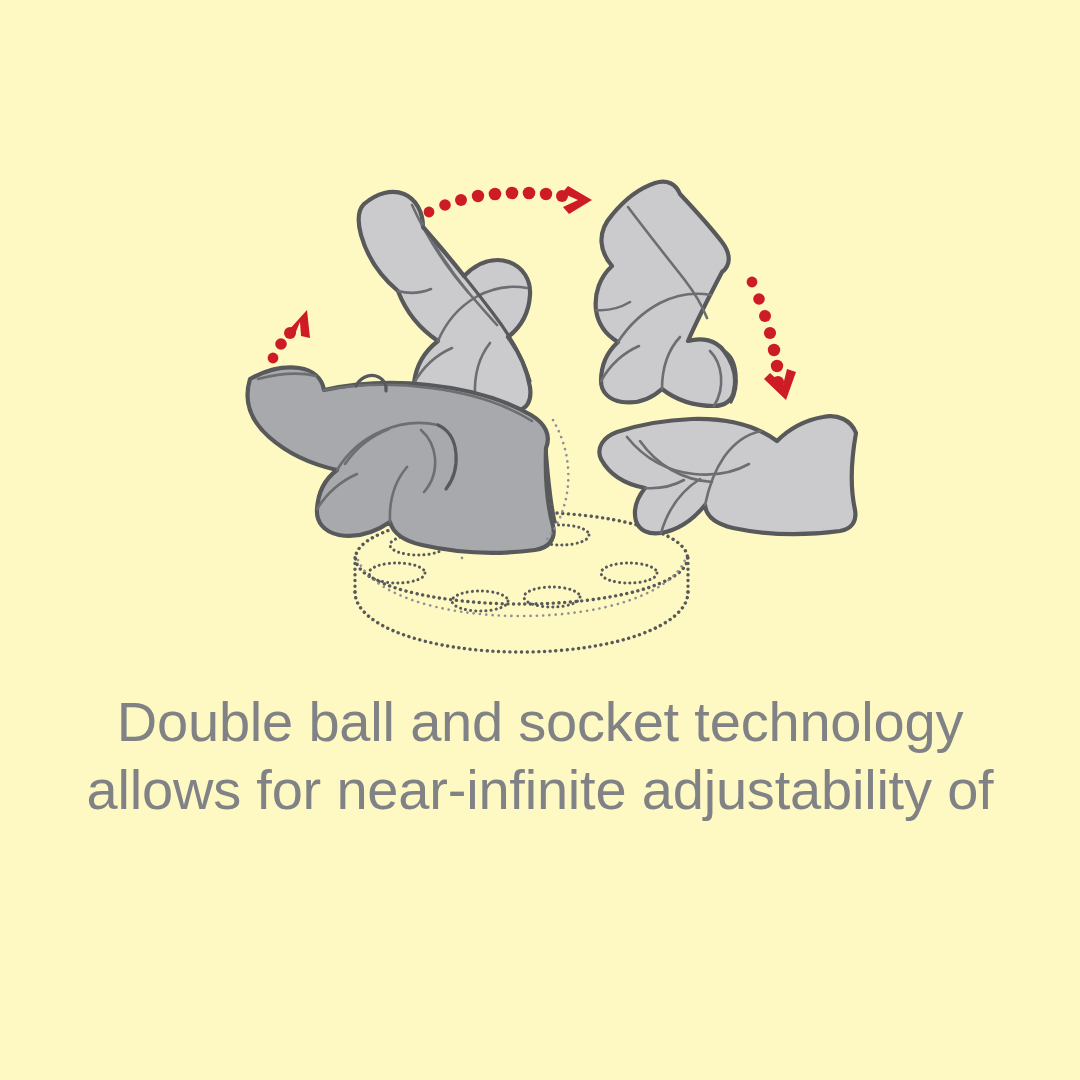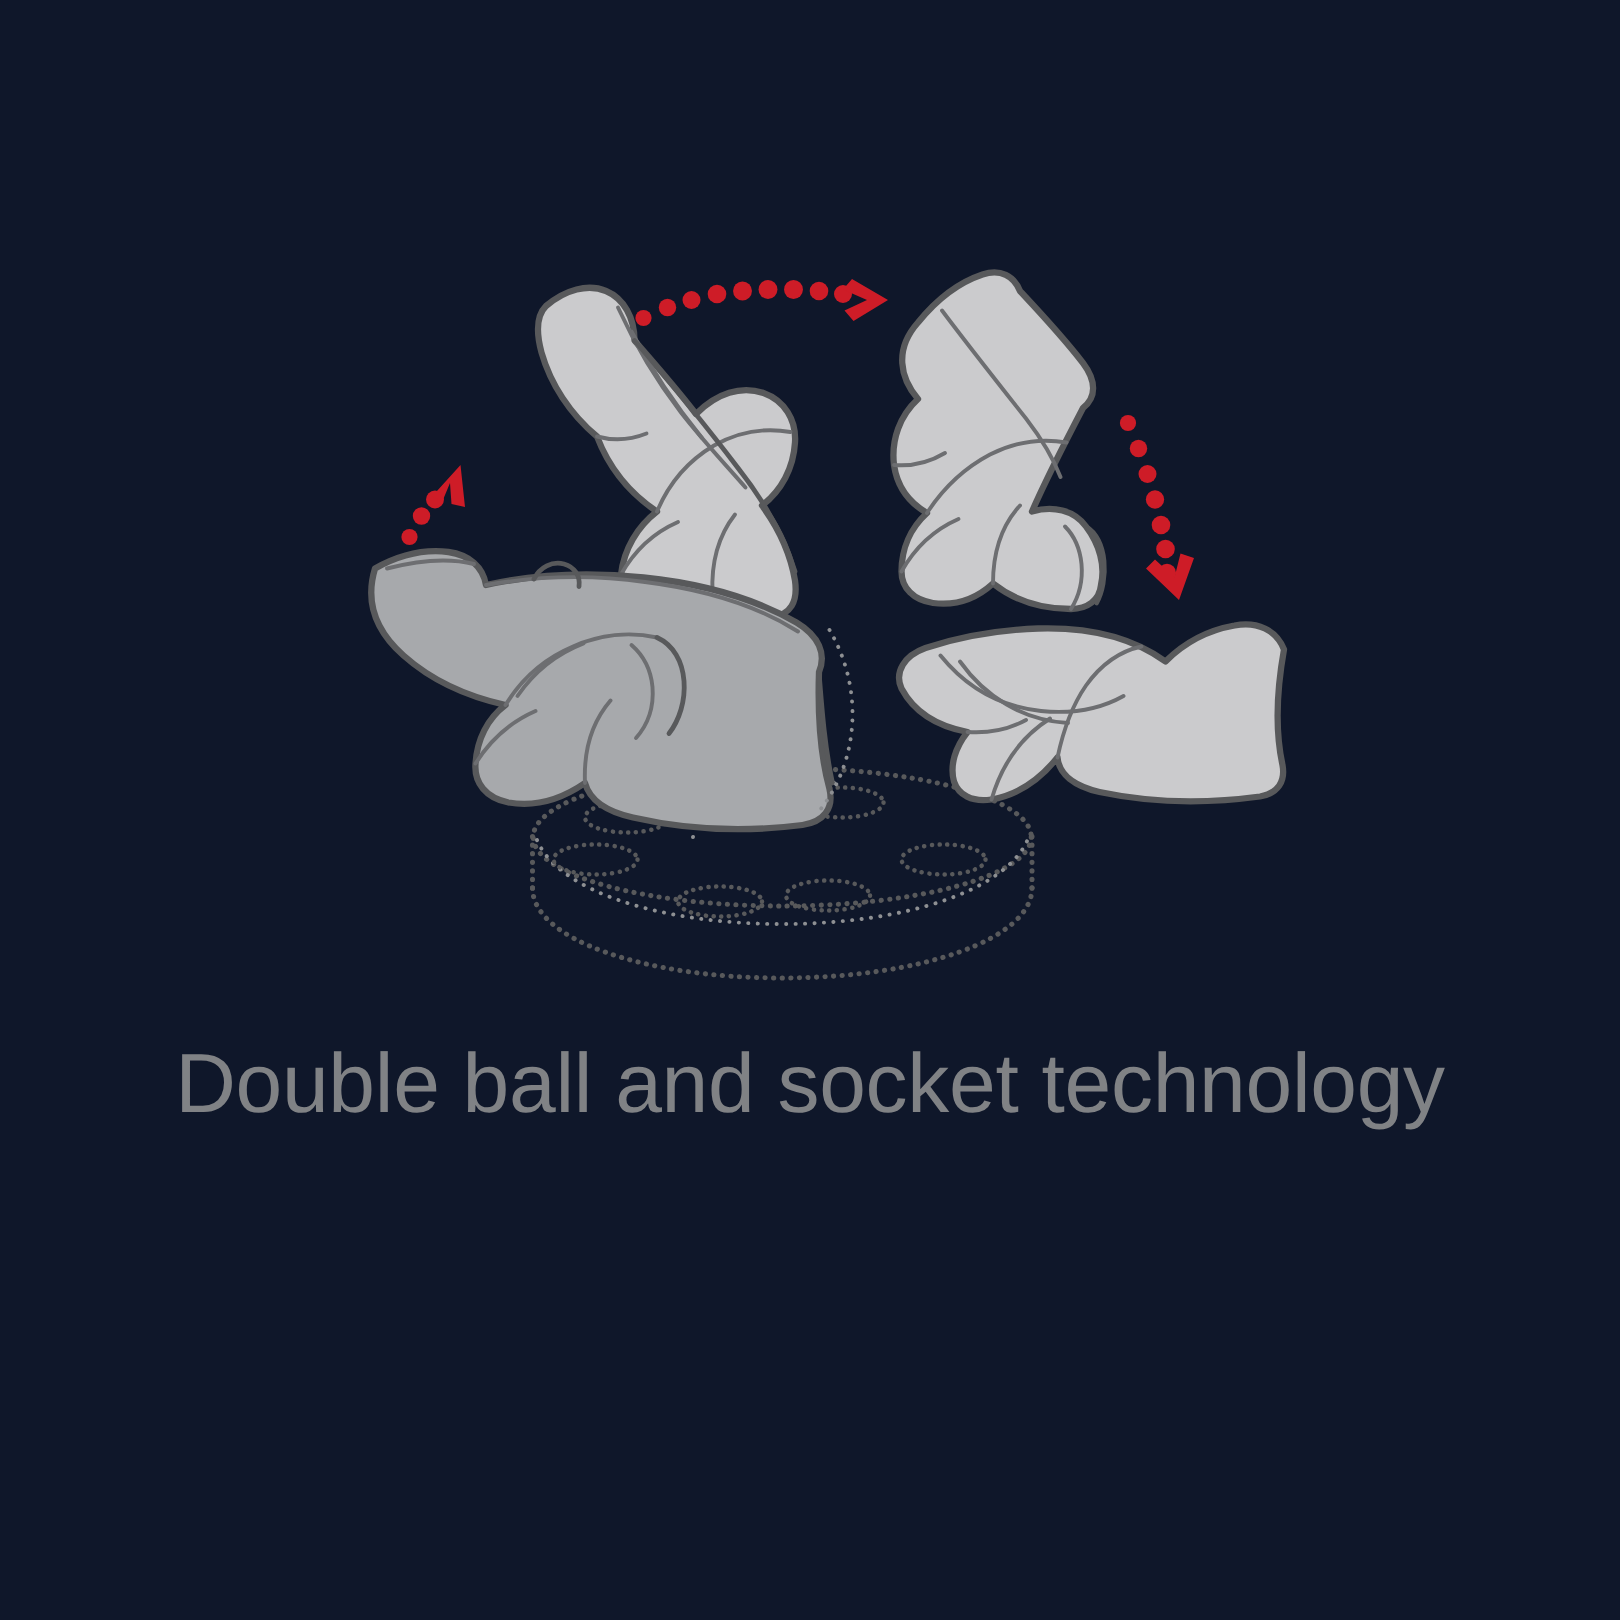--- a/index.html
+++ b/index.html
@@ -10,21 +10,21 @@
   body {
     width: 1080px;
     height: 1080px;
     font-family: "Liberation Sans", sans-serif;
     overflow: hidden;
   }
   #page {
     position: relative;
     width: 1080px;
     height: 1080px;
-    background: #0f172a;
+    background: #fef9c3;
   }
   #illustration {
     position: absolute;
     left: 0;
     top: 0;
     width: 1080px;
     height: 700px;
   }
   #caption {
     position: absolute;
@@ -233,15 +233,16 @@
       <circle class="red" cx="273" cy="358" r="5.4"></circle>
       <circle class="red" cx="281" cy="344" r="5.8"></circle>
       <circle class="red" cx="290" cy="333" r="6.0"></circle>
       <path class="red" d="M288,331 L307,310 L310,338 L301,336 L300,322 L295,334 Z"></path>
     </g>
 
   </svg>
 
   <div id="caption">
     <span class="line">Double ball and socket technology</span>
+    <span class="line">allows for near-infinite adjustability of</span>
   </div>
 
 </div>
 
 </body></html>

